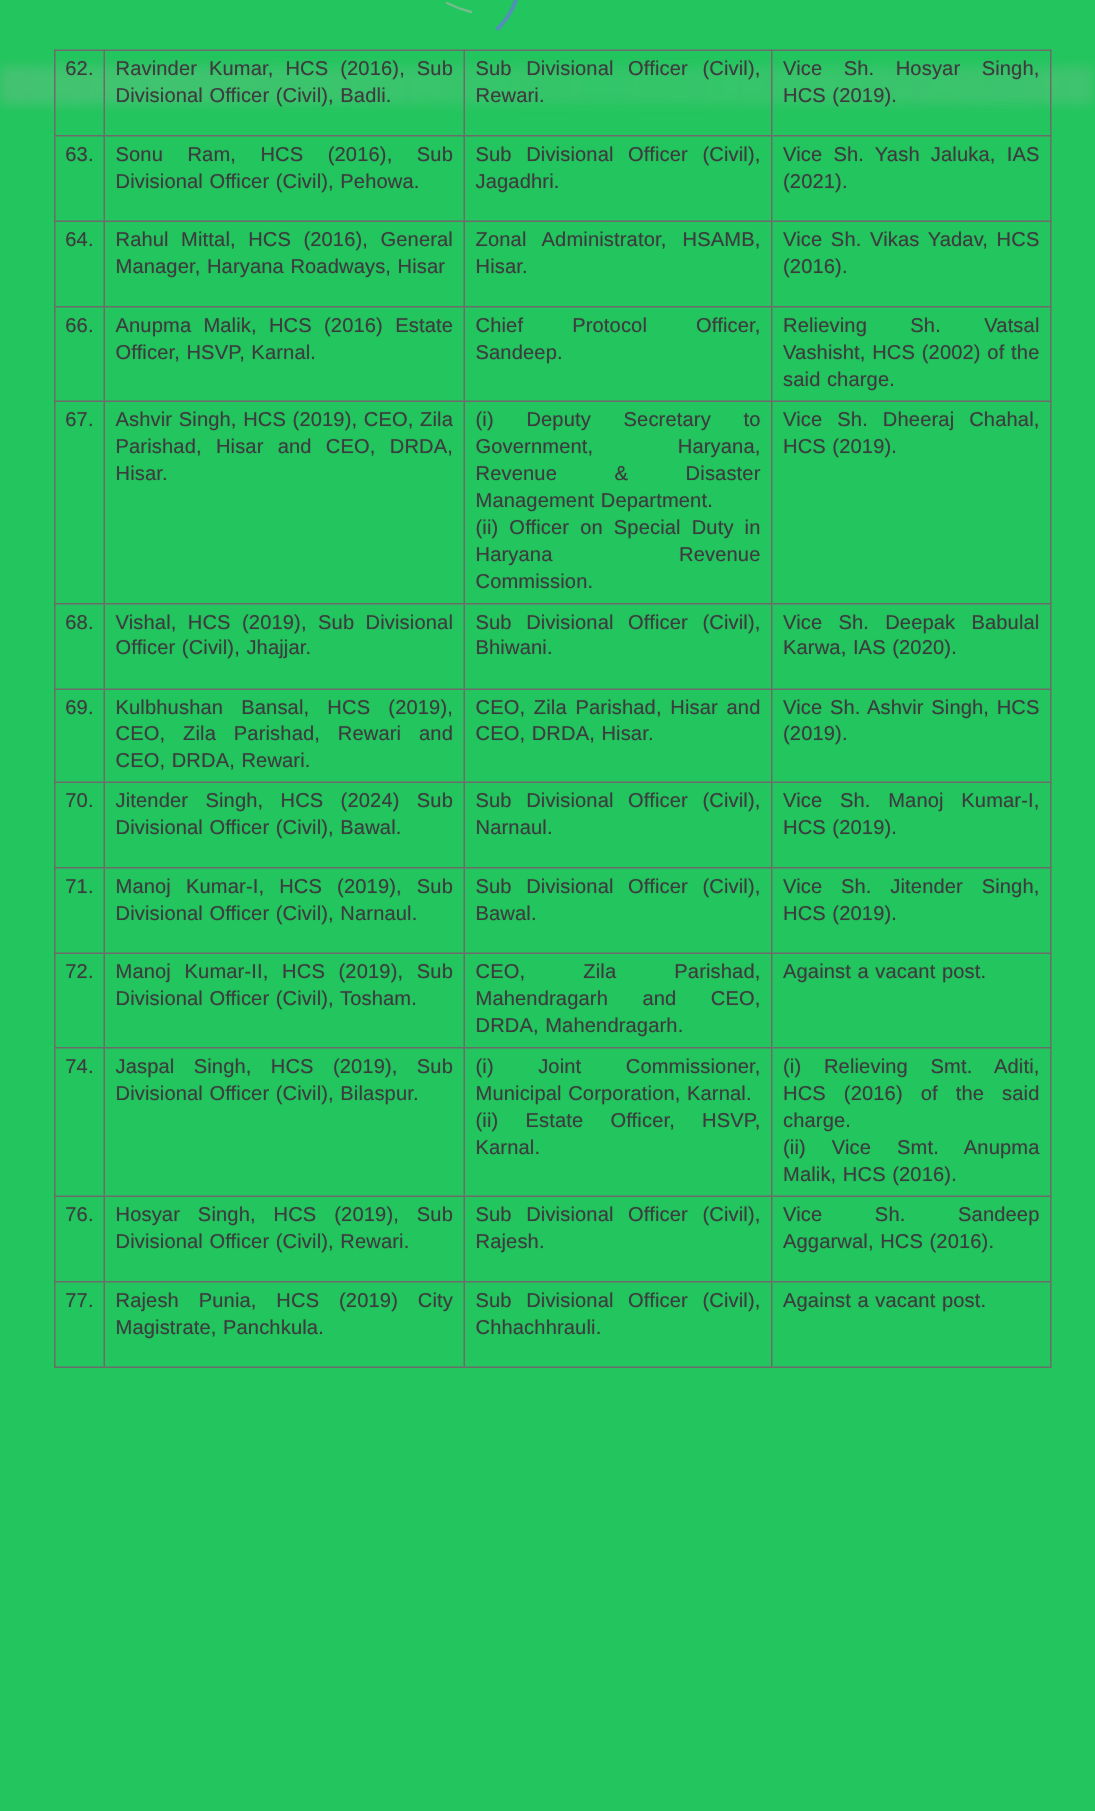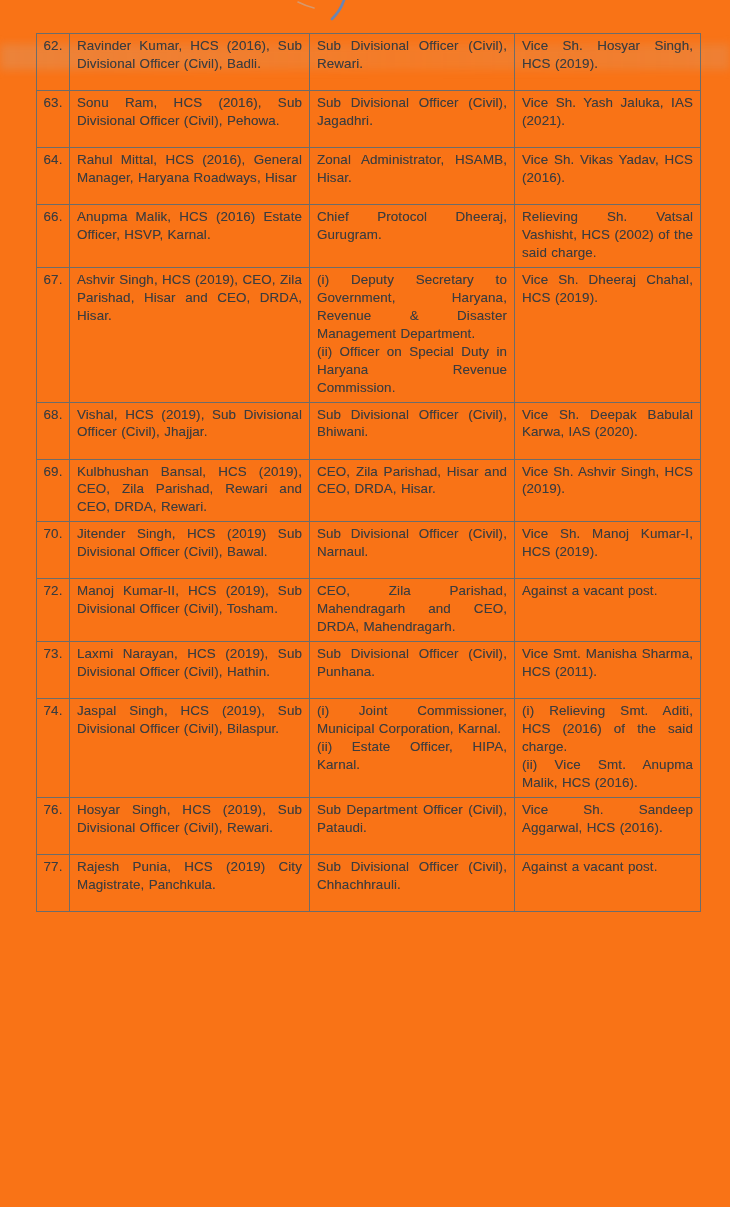--- a/index.html
+++ b/index.html
@@ -4,21 +4,21 @@
 <style>
   html, body {
     margin: 0;
     padding: 0;
     background: #ffffff;
   }
   .page {
     position: relative;
     width: 730px;
     height: 1207px;
-    background: #f97316;
+    background: #22c55e;
     overflow: hidden;
     font-family: "Liberation Sans", sans-serif;
   }
   
   .page::before {
     content: "";
     position: absolute;
     left: 0;
     top: 44px;
     width: 100%;
@@ -99,21 +99,21 @@
     </tr>
         <tr>
       <td class="sno">64.</td>
       <td class="cell">Rahul Mittal, HCS (2016), General Manager, Haryana Roadways, Hisar</td>
       <td class="cell">Zonal Administrator, HSAMB, Hisar.</td>
       <td class="cell">Vice Sh. Vikas Yadav, HCS (2016).</td>
     </tr>
         <tr>
       <td class="sno">66.</td>
       <td class="cell">Anupma Malik, HCS (2016) Estate Officer, HSVP, Karnal.</td>
-      <td class="cell">Chief Protocol Dheeraj, Gurugram.</td>
+      <td class="cell">Chief Protocol Officer, Sandeep.</td>
       <td class="cell">Relieving Sh. Vatsal Vashisht, HCS (2002) of the said charge.</td>
     </tr>
         <tr>
       <td class="sno">67.</td>
       <td class="cell">Ashvir Singh, HCS (2019), CEO, Zila Parishad, Hisar and CEO, DRDA, Hisar.</td>
       <td class="cell">(i) Deputy Secretary to Government, Haryana, Revenue &amp; Disaster Management Department.
 (ii) Officer on Special Duty in Haryana Revenue Commission.</td>
       <td class="cell">Vice Sh. Dheeraj Chahal, HCS (2019).</td>
     </tr>
         <tr>
@@ -123,48 +123,48 @@
       <td class="cell">Vice Sh. Deepak Babulal Karwa, IAS (2020).</td>
     </tr>
         <tr>
       <td class="sno">69.</td>
       <td class="cell">Kulbhushan Bansal, HCS (2019), CEO, Zila Parishad, Rewari and CEO, DRDA, Rewari.</td>
       <td class="cell">CEO, Zila Parishad, Hisar and CEO, DRDA, Hisar.</td>
       <td class="cell">Vice Sh. Ashvir Singh, HCS (2019).</td>
     </tr>
         <tr>
       <td class="sno">70.</td>
-      <td class="cell">Jitender Singh, HCS (2019) Sub Divisional Officer (Civil), Bawal.</td>
+      <td class="cell">Jitender Singh, HCS (2024) Sub Divisional Officer (Civil), Bawal.</td>
       <td class="cell">Sub Divisional Officer (Civil), Narnaul.</td>
       <td class="cell">Vice Sh. Manoj Kumar-I, HCS (2019).</td>
+    </tr>
+        <tr>
+      <td class="sno">71.</td>
+      <td class="cell">Manoj Kumar-I, HCS (2019), Sub Divisional Officer (Civil), Narnaul.</td>
+      <td class="cell">Sub Divisional Officer (Civil), Bawal.</td>
+      <td class="cell">Vice Sh. Jitender Singh, HCS (2019).</td>
     </tr>
         <tr>
       <td class="sno">72.</td>
       <td class="cell">Manoj Kumar-II, HCS (2019), Sub Divisional Officer (Civil), Tosham.</td>
       <td class="cell">CEO, Zila Parishad, Mahendragarh and CEO, DRDA, Mahendragarh.</td>
       <td class="cell">Against a vacant post.</td>
     </tr>
         <tr>
-      <td class="sno">73.</td>
-      <td class="cell">Laxmi Narayan, HCS (2019), Sub Divisional Officer (Civil), Hathin.</td>
-      <td class="cell">Sub Divisional Officer (Civil), Punhana.</td>
-      <td class="cell">Vice Smt. Manisha Sharma, HCS (2011).</td>
-    </tr>
-        <tr>
       <td class="sno">74.</td>
       <td class="cell">Jaspal Singh, HCS (2019), Sub Divisional Officer (Civil), Bilaspur.</td>
       <td class="cell">(i) Joint Commissioner, Municipal Corporation, Karnal.
-(ii) Estate Officer, HIPA, Karnal.</td>
+(ii) Estate Officer, HSVP, Karnal.</td>
       <td class="cell">(i) Relieving Smt. Aditi, HCS (2016) of the said charge.
 (ii) Vice Smt. Anupma Malik, HCS (2016).</td>
     </tr>
         <tr>
       <td class="sno">76.</td>
       <td class="cell">Hosyar Singh, HCS (2019), Sub Divisional Officer (Civil), Rewari.</td>
-      <td class="cell">Sub Department Officer (Civil), Pataudi.</td>
+      <td class="cell">Sub Divisional Officer (Civil), Rajesh.</td>
       <td class="cell">Vice Sh. Sandeep Aggarwal, HCS (2016).</td>
     </tr>
         <tr>
       <td class="sno">77.</td>
       <td class="cell">Rajesh Punia, HCS (2019) City Magistrate, Panchkula.</td>
       <td class="cell">Sub Divisional Officer (Civil), Chhachhrauli.</td>
       <td class="cell">Against a vacant post.</td>
     </tr>
       </tbody>
   </table>

